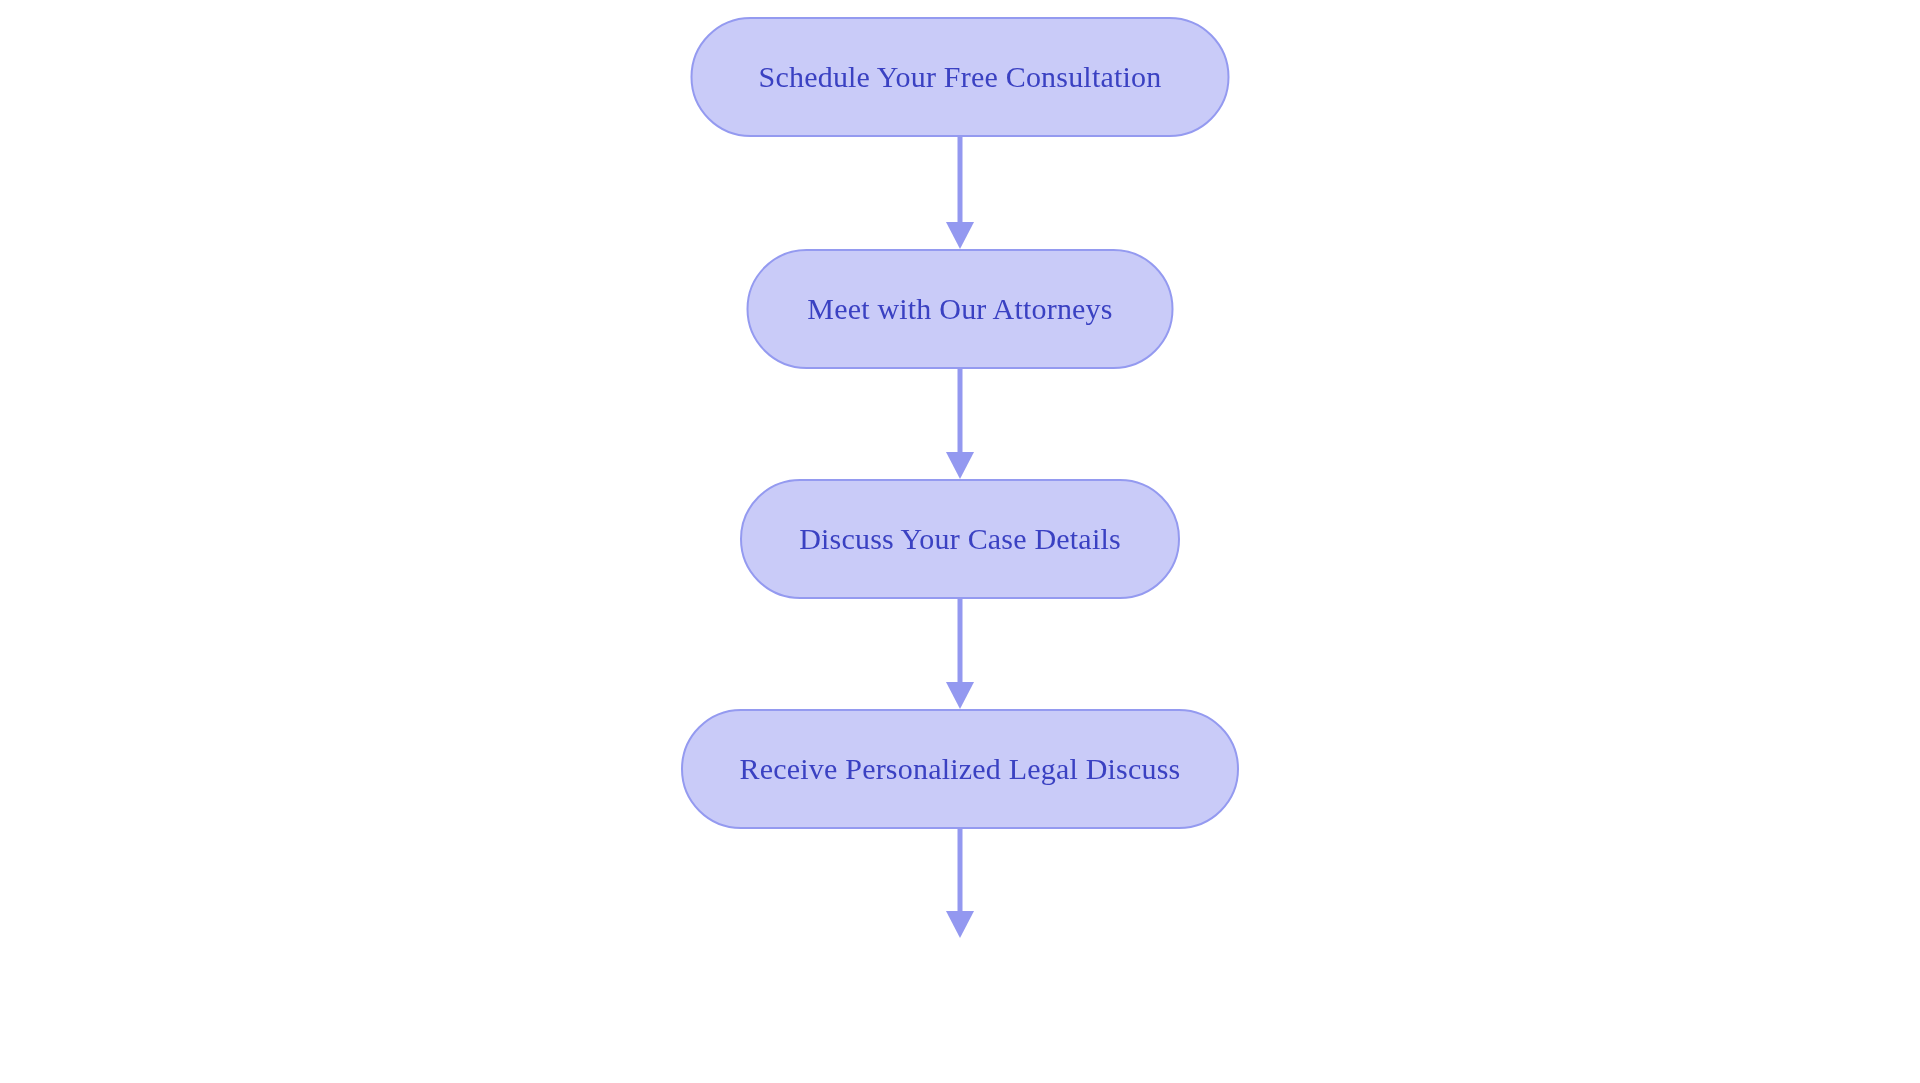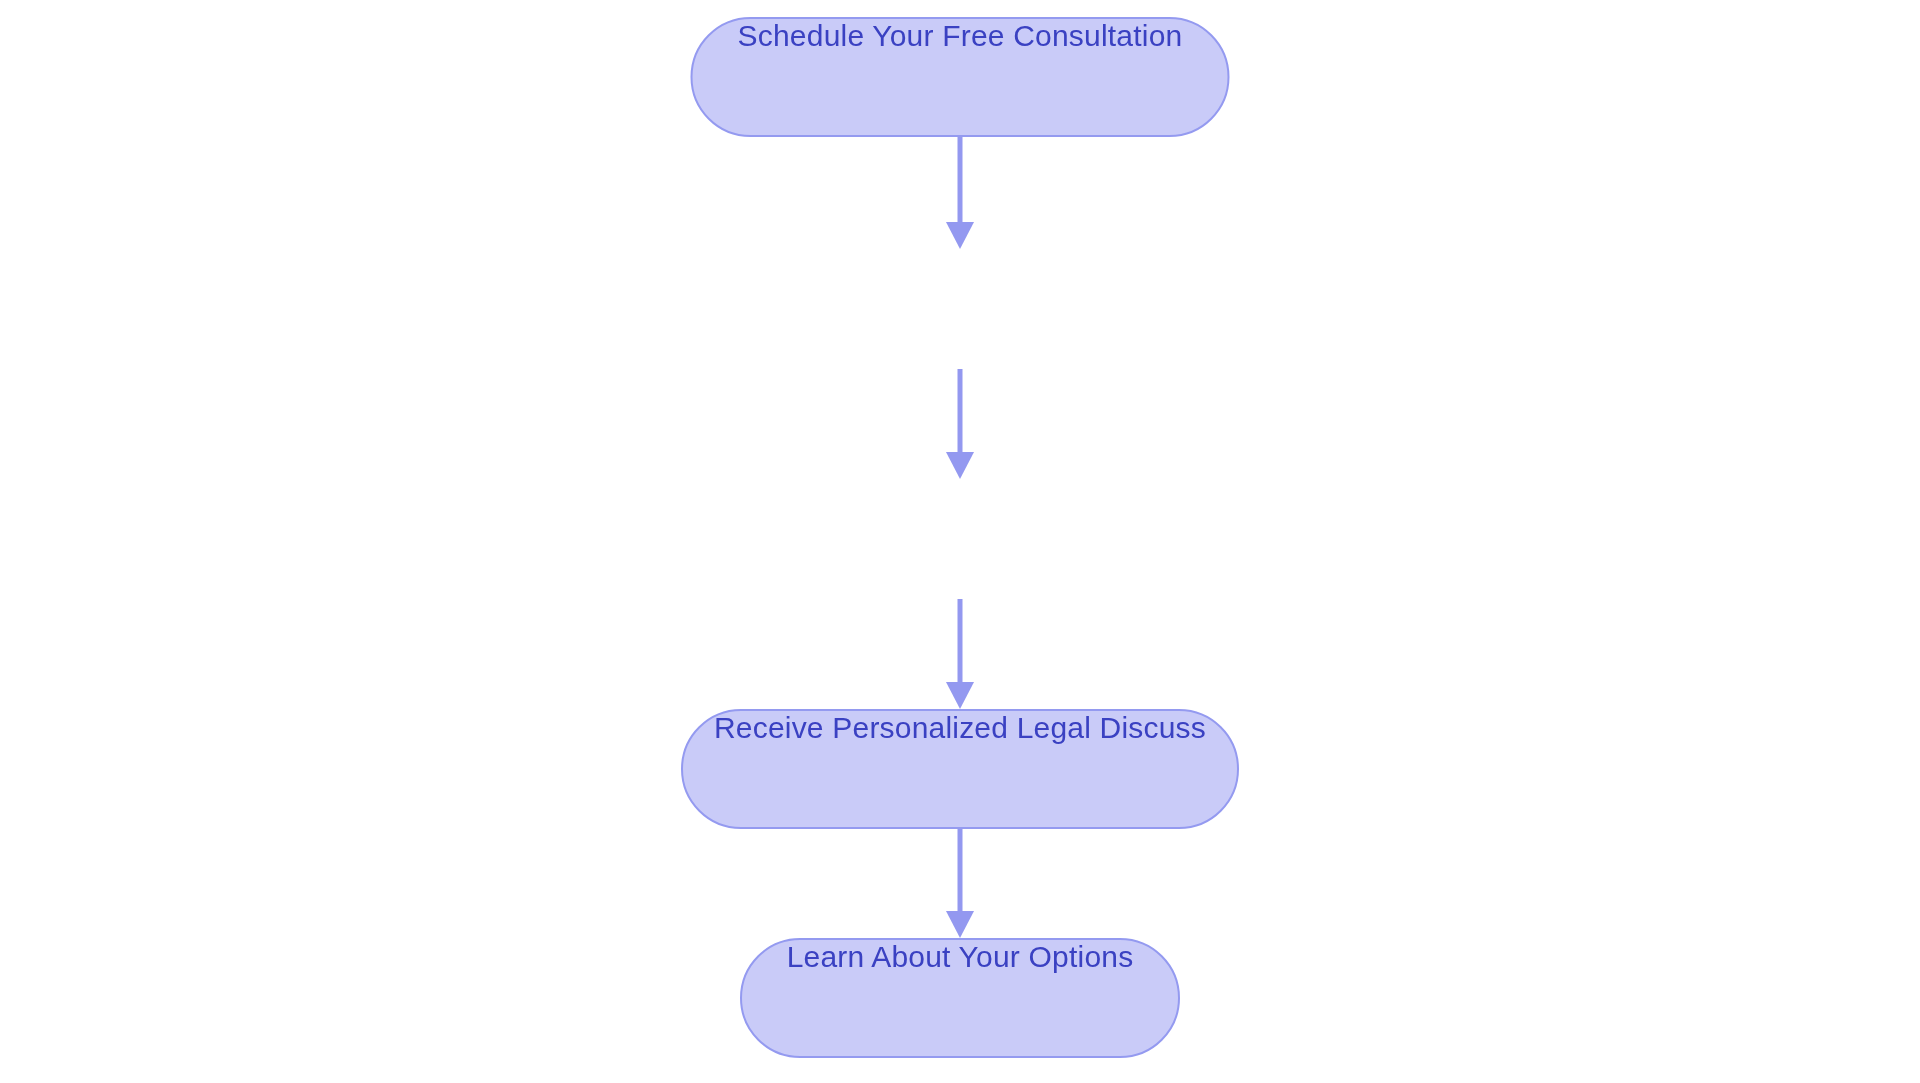--- a/index.html
+++ b/index.html
@@ -25,21 +25,23 @@
   }
   .node {
     position: absolute;
     left: 50%;
     transform: translateX(-50%);
     height: 120px;
     background: var(--node-fill);
     border: 2px solid var(--node-border);
     border-radius: 60px;
     display: flex;
+    align-items: center;
     justify-content: center;
+    font-family: Liberation Serif, serif;
   }
   .node-label {
     color: var(--node-text);
     font-size: 30px;
     letter-spacing: 0.2px;
     white-space: nowrap;
     text-align: center;
   }
   .node-1 { top: 17px;  width: 539px; }
   .node-2 { top: 249px; width: 427px; }
@@ -86,38 +88,41 @@
 
   <div class="node node-1">
     <span class="node-label">Schedule Your Free Consultation</span>
   </div>
 
   <div class="arrow arrow-1">
     <div class="arrow-line"></div>
     <div class="arrow-head"></div>
   </div>
 
+  <div class="node node-2">
+    <span class="node-label">Meet with Our Attorneys</span>
+  </div>
 
   <div class="arrow arrow-2">
     <div class="arrow-line"></div>
     <div class="arrow-head"></div>
   </div>
 
+  <div class="node node-3">
+    <span class="node-label">Discuss Your Case Details</span>
+  </div>
 
   <div class="arrow arrow-3">
     <div class="arrow-line"></div>
     <div class="arrow-head"></div>
   </div>
 
   <div class="node node-4">
     <span class="node-label">Receive Personalized Legal Discuss</span>
   </div>
 
   <div class="arrow arrow-4">
     <div class="arrow-line"></div>
     <div class="arrow-head"></div>
   </div>
 
-  <div class="node node-5">
-    <span class="node-label">Learn About Your Options</span>
-  </div>
 
 </div>
 
 </body></html>

